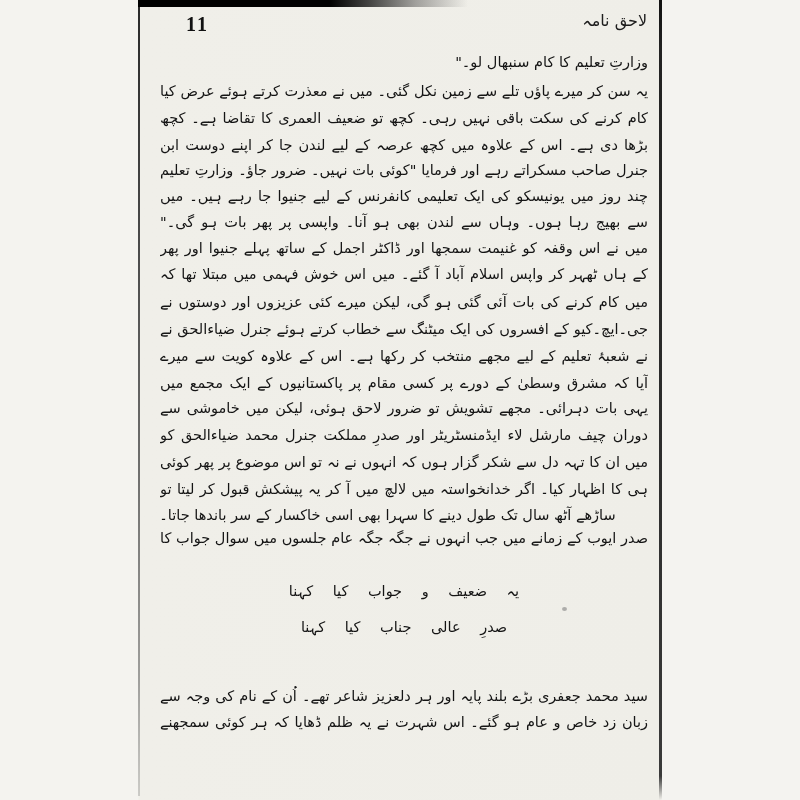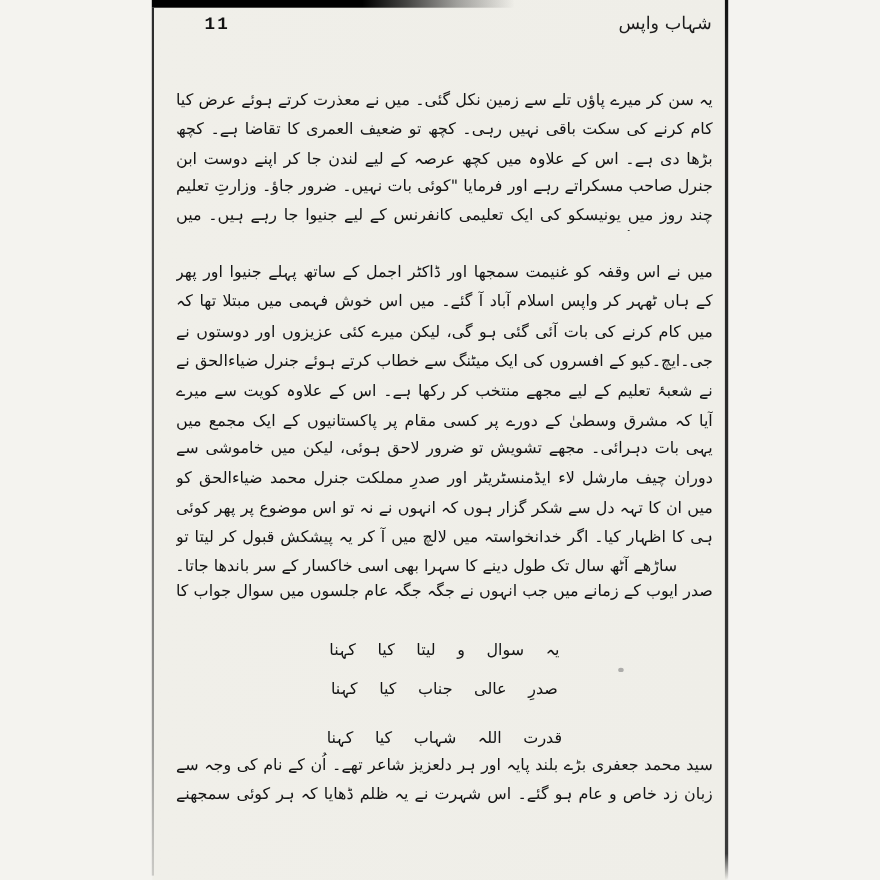--- a/index.html
+++ b/index.html
@@ -17,22 +17,22 @@
   .rule-right{position:absolute;top:0;bottom:0;left:659px;width:2.5px;
     background:linear-gradient(to bottom,#111 0%,#222 6%,#2e2e2e 60%,#3a3a3a 97%,rgba(58,58,58,0) 100%);}
   .rule-left{position:absolute;top:7px;bottom:4px;left:138px;width:1.6px;
     background:linear-gradient(to bottom,#2a2a2a 0%,#4a4a4a 30%,rgba(70,70,70,.75) 60%,rgba(90,90,90,.55) 85%,rgba(90,90,90,.25) 100%);}
   .smudge-top{position:absolute;left:138px;top:0;width:330px;height:7px;
     background:linear-gradient(to right,#000 0%,#000 58%,rgba(10,10,10,.75) 70%,rgba(40,40,40,.4) 84%,rgba(80,80,80,0) 100%);}
   .speck{position:absolute;left:562px;top:607px;width:5px;height:4px;border-radius:50%;
     background:#777;opacity:.55;}
   
   .book-title{position:absolute;top:11px;right:153px;font-size:16px;direction:rtl;color:#1d1d1d;}
-  .page-num{position:absolute;top:13px;left:186px;font-family:Liberation Mono, monospace;
-    font-weight:bold;font-size:16px;letter-spacing:2px;color:#111;}
+  .page-num{position:absolute;top:13px;left:186px;font-family:Liberation Serif, serif;
+    font-weight:bold;font-size:20px;letter-spacing:2px;color:#111;}
   
   .bl{
     position:absolute;left:160px;width:488px;height:26px;line-height:25px;
     direction:rtl;font-size:14.5px;color:#141414;overflow:hidden;white-space:nowrap;
   }
   .full{text-align:justify;text-align-last:justify;white-space:normal;}
   .right{text-align:right;}
   .left{text-align:center;left:135px;width:505px;}
   .center{text-align:center;}
   .verse{text-align:center;word-spacing:15px;padding-right:26px;}
@@ -40,41 +40,42 @@
 </head>
 <body>
 
 <div class="page">
 
   <div class="smudge-top"></div>
   <div class="rule-left"></div>
   <div class="rule-right"></div>
   <div class="speck"></div>
 
-  <div class="book-title">شہاب واپس</div>
+  <div class="book-title">لاحق نامہ</div>
   <div class="page-num">11</div>
 
+  <div class="bl right" style="top:50px">وزارتِ تعلیم کا کام سنبھال لو۔"</div>
   <div class="bl full" style="top:79px">یہ سن کر میرے پاؤں تلے سے زمین نکل گئی۔ میں نے معذرت کرتے ہوئے عرض کیا "جناب! اب مجھ میں</div>
   <div class="bl full" style="top:106px">کام کرنے کی سکت باقی نہیں رہی۔ کچھ تو ضعیف العمری کا تقاضا ہے۔ کچھ ریٹائرڈ زندگی نے آرام پسندی کی عادت</div>
   <div class="bl full" style="top:133px">بڑھا دی ہے۔ اس کے علاوہ میں کچھ عرصہ کے لیے لندن جا کر اپنے دوست ابن انشاء کی عیادت کرنا چاہتا ہوں۔"</div>
   <div class="bl full" style="top:158px">جنرل صاحب مسکراتے رہے اور فرمایا "کوئی بات نہیں۔ ضرور جاؤ۔ وزارتِ تعلیم کے سیکرٹری ڈاکٹر محمد اجمل</div>
   <div class="bl full" style="top:184px">چند روز میں یونیسکو کی ایک تعلیمی کانفرنس کے لیے جنیوا جا رہے ہیں۔ میں تمہیں اُن کے ساتھ ایک ڈیلیگیٹ کی حیثیت</div>
+  <div class="bl full" style="top:210px">سے بھیج رہا ہوں۔ وہاں سے لندن بھی ہو آنا۔ واپسی پر پھر بات ہو گی۔"</div>
   <div class="bl full" style="top:236px">میں نے اس وقفہ کو غنیمت سمجھا اور ڈاکٹر اجمل کے ساتھ پہلے جنیوا اور پھر لندن چلا گیا۔ ہم کچھ روز ابن انشاء</div>
   <div class="bl full" style="top:262px">کے ہاں ٹھہر کر واپس اسلام آباد آ گئے۔ میں اس خوش فہمی میں مبتلا تھا کہ میری ٹال مٹول پہچان کر اب وزارتِ تعلیم</div>
   <div class="bl full" style="top:290px">میں کام کرنے کی بات آئی گئی ہو گی، لیکن میرے کئی عزیزوں اور دوستوں نے جو فوج میں ملازم تھے، مطلع کیا کہ</div>
   <div class="bl full" style="top:317px">جی۔ایچ۔کیو کے افسروں کی ایک میٹنگ سے خطاب کرتے ہوئے جنرل ضیاءالحق نے میرا نام لے کر بتایا کہ انہوں</div>
   <div class="bl full" style="top:344px">نے شعبۂ تعلیم کے لیے مجھے منتخب کر رکھا ہے۔ اس کے علاوہ کویت سے میرے ایک دیرینہ دوست کا مبارکباد کا خط</div>
   <div class="bl full" style="top:371px">آیا کہ مشرق وسطیٰ کے دورے پر کسی مقام پر پاکستانیوں کے ایک مجمع میں تقریر کرتے ہوئے جنرل صاحب نے پھر</div>
   <div class="bl full" style="top:396px">یہی بات دہرائی۔ مجھے تشویش تو ضرور لاحق ہوئی، لیکن میں خاموشی سے کان لپیٹ کر اسلام آباد میں بیٹھا رہا۔ اس</div>
   <div class="bl full" style="top:423px">دوران چیف مارشل لاء ایڈمنسٹریٹر اور صدرِ مملکت جنرل محمد ضیاءالحق کو اپنی مرضی کے دوسرے نورتن مل گئے تھے۔</div>
   <div class="bl full" style="top:450px">میں ان کا تہہ دل سے شکر گزار ہوں کہ انہوں نے نہ تو اس موضوع پر پھر کوئی بات چھیڑی اور نہ کسی قسم کی ناراضگی</div>
   <div class="bl full" style="top:477px">ہی کا اظہار کیا۔ اگر خدانخواستہ میں لالچ میں آ کر یہ پیشکش قبول کر لیتا تو مجھے یقین ہے کہ نوے روز کے مارشل لاء کو</div>
   <div class="bl left" style="top:503px">ساڑھے آٹھ سال تک طول دینے کا سہرا بھی اسی خاکسار کے سر باندھا جاتا۔</div>
   <div class="bl full" style="top:526px">صدر ایوب کے زمانے میں جب انہوں نے جگہ جگہ عام جلسوں میں سوال جواب کا سلسلہ شروع کیا تو میرے</div>
 
-  <div class="bl verse" style="top:579px">یہ سوال و لیتا کیا کہنا</div>
+  <div class="bl verse" style="top:579px">یہ ضعیف و جواب کیا کہنا</div>
   <div class="bl verse" style="top:615px">صدرِ عالی جناب کیا کہنا</div>
-  <div class="bl verse" style="top:659px">قدرت اللہ شہاب کیا کہنا</div>
 
   <div class="bl full" style="top:684px">سید محمد جعفری بڑے بلند پایہ اور ہر دلعزیز شاعر تھے۔ اُن کے نام کی وجہ سے یہ اشعار بہت سے حلقوں میں</div>
   <div class="bl full" style="top:710px">زبان زد خاص و عام ہو گئے۔ اس شہرت نے یہ ظلم ڈھایا کہ ہر کوئی سمجھنے لگا کہ صدر ایوب میرے اشاروں پر چلتے</div>
 
 </div>
 
 </body></html>

